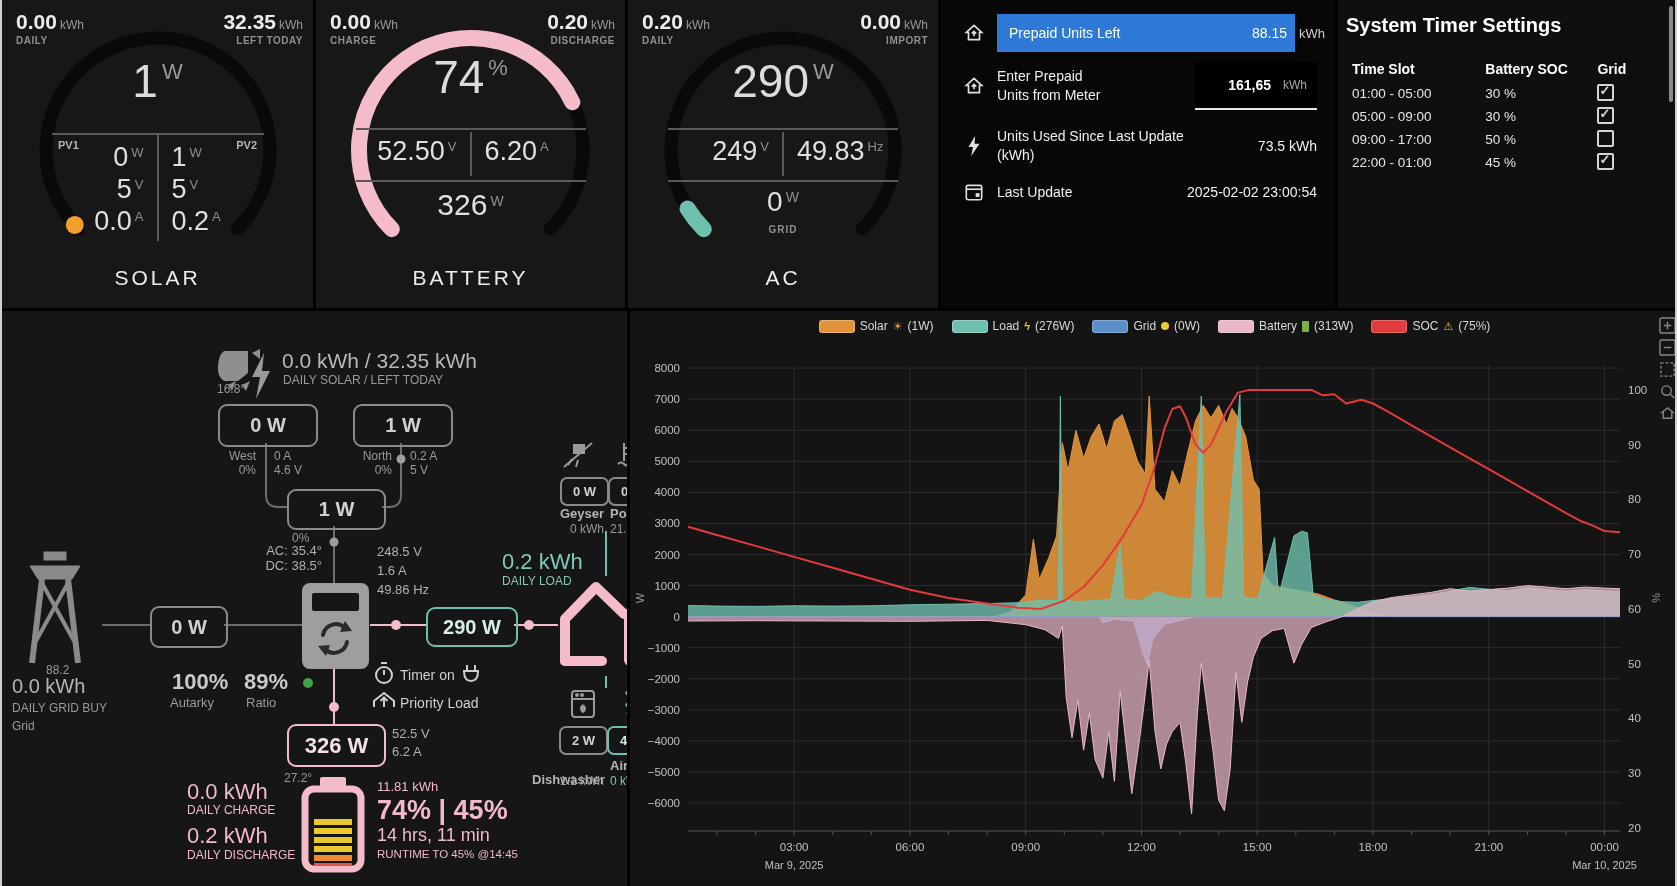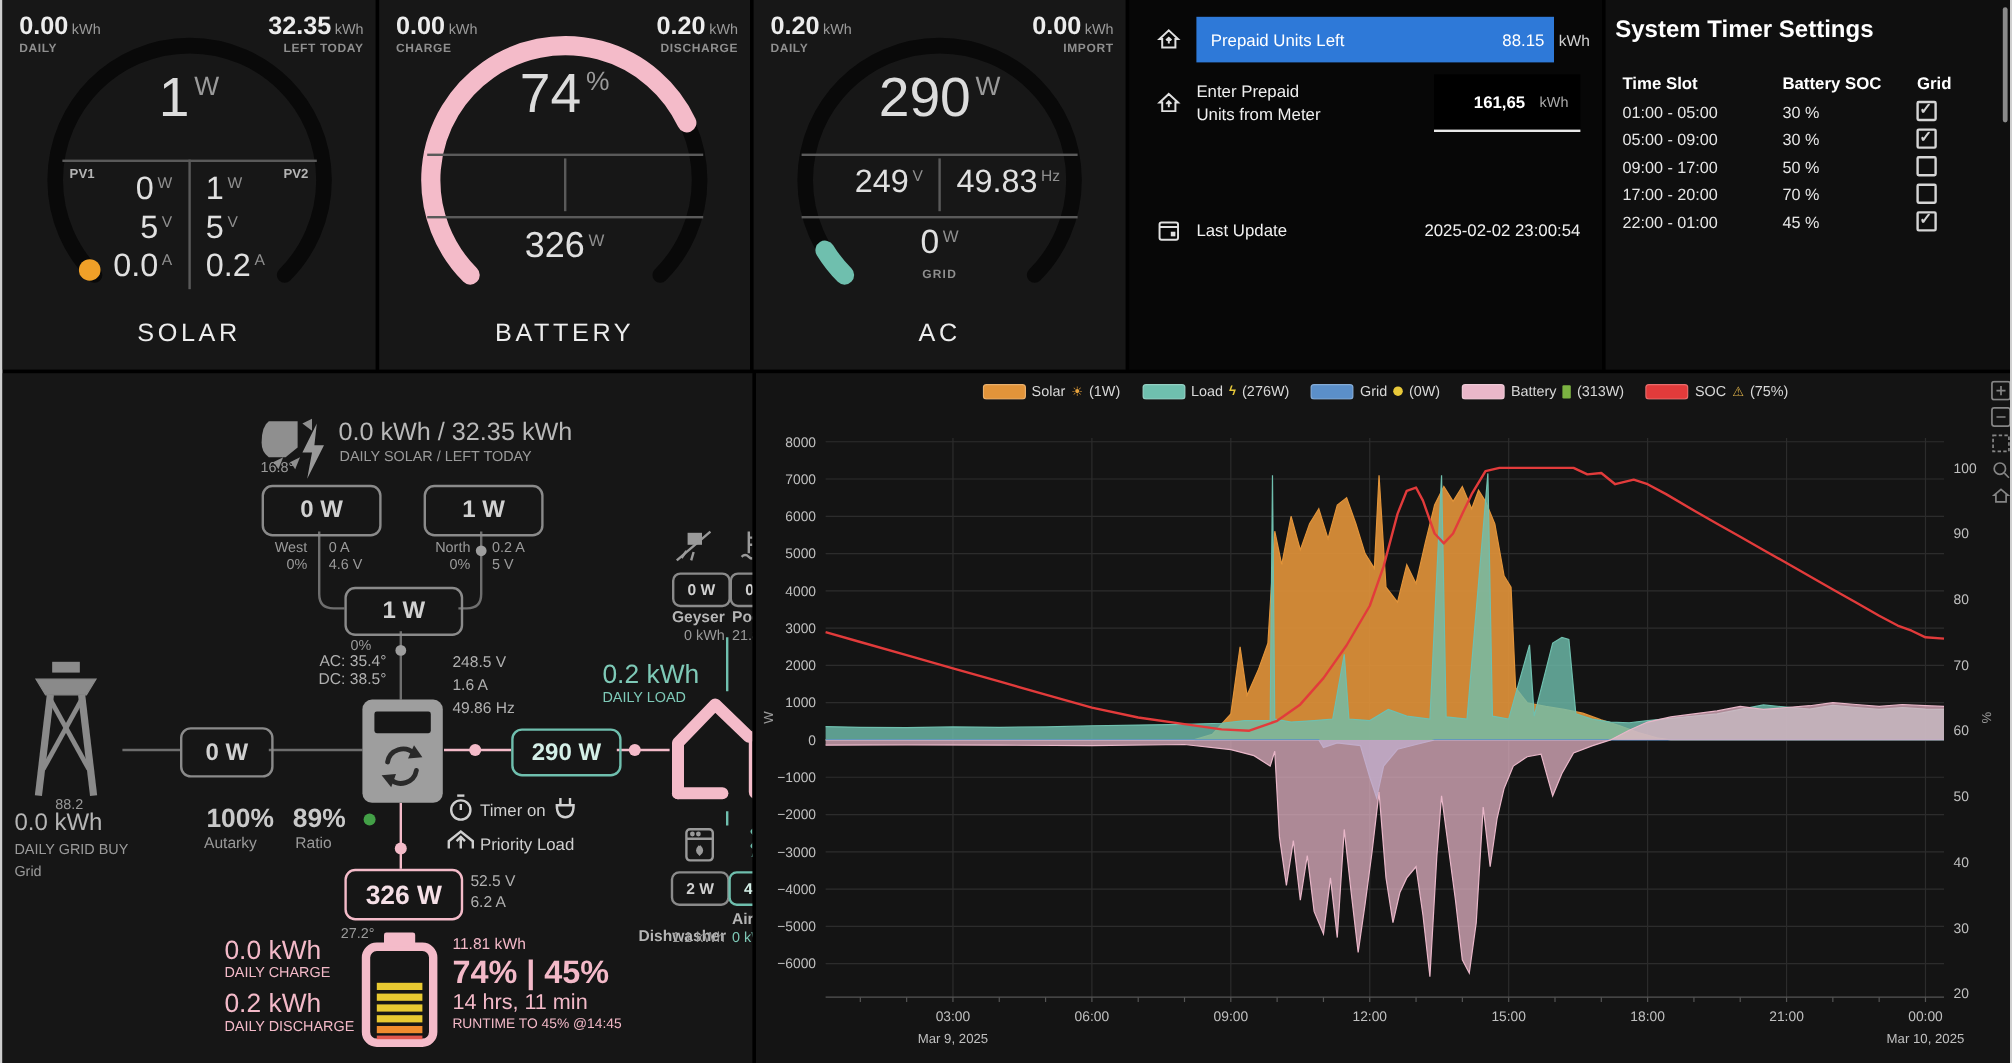--- a/index.html
+++ b/index.html
@@ -130,20 +130,24 @@
       <span class="cval">0.20</span><span class="cunit">kWh</span>
       <div class="ccap">DISCHARGE</div>
     </div>
     <svg id="g-battery" class="gauge-svg" width="310" height="240">
           <path d="M75.80404050710669 207.19595949289334 A112 112 0 1 1 234.19595949289342 207.19595949289322" fill="none" stroke="#090909" stroke-width="13" stroke-linecap="round"></path>
           <path d="M75.80404050710669 207.19595949289334 A112 112 0 1 1 256.34062987619416 80.31271934471182" fill="none" stroke="#f4bbc9" stroke-width="16" stroke-linecap="round"></path>
         </svg>
     <div class="gbig" style="top:50px;"><span class="n">74</span><span class="u">%</span></div>
     <div class="hline" style="top:128px;width:230px;"></div>
     <div class="vline" style="top:132px;height:44px;"></div>
+    <div class="valrow" style="top:136px;">
+      <div class="cell cl"><span>52.50</span><span class="su">V</span></div>
+      <div class="cell cr"><span>6.20</span><span class="su">A</span></div>
+    </div>
     <div class="hline" style="top:180px;width:230px;"></div>
     <div class="gmid" style="top:188px;font-size:30px;"><span>326</span><span class="su" style="font-size:14px;">W</span></div>
     <div class="gtitle">BATTERY</div>
   </section>
 
   <section class="panel gauge-panel" style="width:310px;">
     <div class="cstat l">
       <span class="cval">0.20</span><span class="cunit">kWh</span>
       <div class="ccap">DAILY</div>
     </div>
@@ -182,20 +186,27 @@
     <div class="prow" style="top:60px;height:52px;">
       <svg class="picon" viewBox="0 0 20 20">
             <path d="M10 3 L17 9.5 H15 V16 H5 V9.5 H3 Z M10 13 V9 M8 10.5 L10 8.6 L12 10.5" fill="none" stroke="#e0e0e0" stroke-width="1.5"></path>
           </svg>
       <div class="plabel"><span>Enter Prepaid</span><br><span>Units from Meter</span></div>
       <div class="pinput">
         <span class="iv">161,65</span>
         <span class="iu">kWh</span>
       </div>
     </div>
+    <div class="prow" style="top:124px;height:44px;">
+      <svg class="picon" viewBox="0 0 20 20">
+            <path d="M11 1 L5 11 H9 L7.5 19 L15 8 H10.5 Z" fill="#e0e0e0"></path>
+          </svg>
+      <div class="plabel"><span>Units Used Since Last Update</span><br><span>(kWh)</span></div>
+      <span class="pval">73.5 kWh</span>
+    </div>
     <div class="prow" style="top:176px;height:32px;">
       <svg class="picon" viewBox="0 0 20 20">
             <rect x="3" y="4" width="14" height="13" rx="1.5" fill="none" stroke="#e0e0e0" stroke-width="1.5"></rect>
             <line x1="3" y1="7.5" x2="17" y2="7.5" stroke="#e0e0e0" stroke-width="1.5"></line>
             <rect x="11.5" y="11" width="3.5" height="3.5" fill="#e0e0e0"></rect>
           </svg>
       <span class="plabel">Last Update</span>
       <span class="pval">2025-02-02 23:00:54</span>
     </div>
   </section>
@@ -214,25 +225,20 @@
             <div class="tc3"><span class="cb on"></span></div>
           </div>
           <div class="trow">
             <div class="tc1">05:00 - 09:00</div>
             <div class="tc2">30 %</div>
             <div class="tc3"><span class="cb on"></span></div>
           </div>
           <div class="trow">
             <div class="tc1">09:00 - 17:00</div>
             <div class="tc2">50 %</div>
-            <div class="tc3"><span class="cb"></span></div>
-          </div>
-          <div class="trow">
-            <div class="tc1">17:00 - 20:00</div>
-            <div class="tc2">70 %</div>
             <div class="tc3"><span class="cb"></span></div>
           </div>
           <div class="trow">
             <div class="tc1">22:00 - 01:00</div>
             <div class="tc2">45 %</div>
             <div class="tc3"><span class="cb on"></span></div>
           </div>
         </div>
     <div class="tscroll"></div>
   </section>

